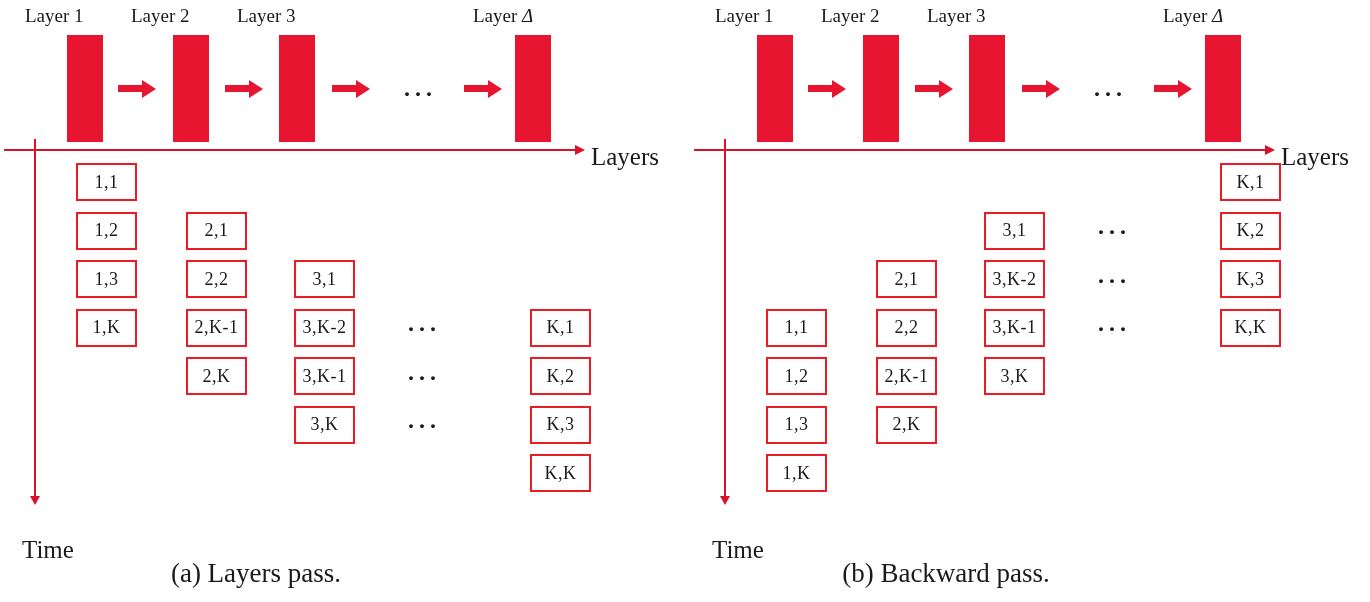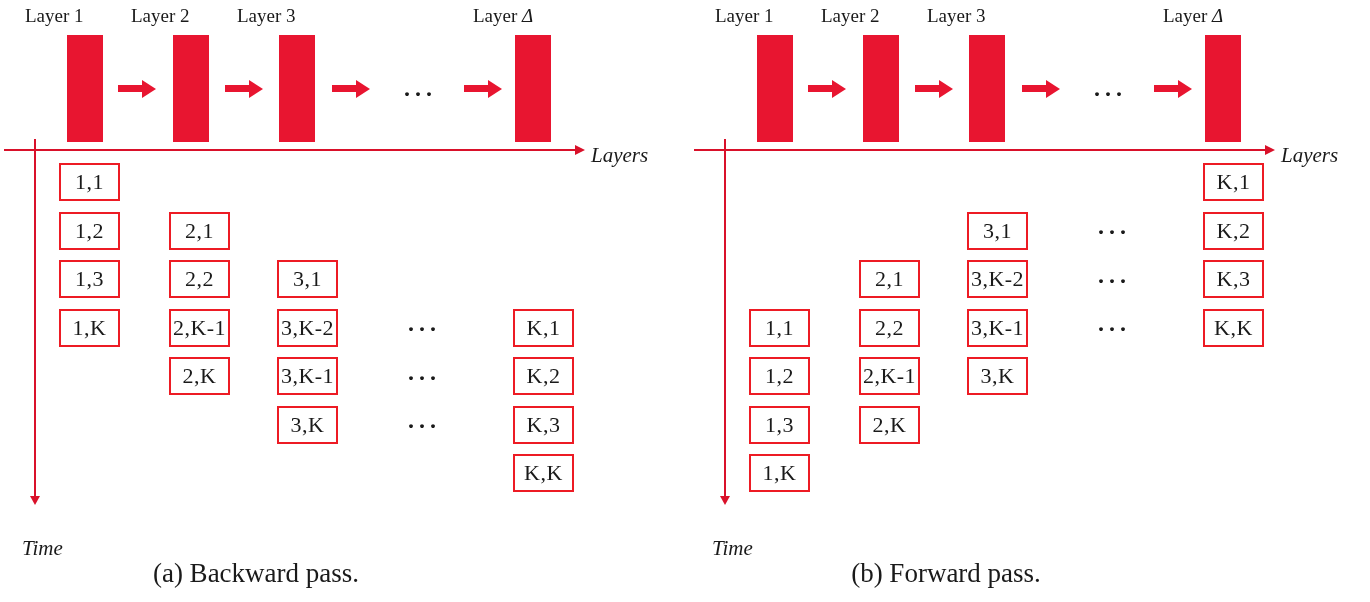--- a/index.html
+++ b/index.html
@@ -23,45 +23,45 @@
   .axis-h{position:absolute;left:4px;top:149px;width:571px;height:2px;background:var(--line-red,#d9112a);}
   .axis-h::after{content:"";position:absolute;left:100%;top:-4px;
      border-left:10px solid var(--line-red,#d9112a);
      border-top:5px solid transparent;border-bottom:5px solid transparent;}
 
   .axis-v{position:absolute;left:34px;top:139px;width:2px;height:357px;background:var(--line-red,#d9112a);}
   .axis-v::after{content:"";position:absolute;top:100%;left:-4px;
      border-top:9px solid var(--line-red,#d9112a);
      border-left:5px solid transparent;border-right:5px solid transparent;}
 
-  .axis-label{position:absolute;font-size:21px;white-space:nowrap;font-style:italic;}
+  .axis-label{position:absolute;font-size:25px;white-space:nowrap;}
   .axis-label.x{left:591px;top:143px;}
   .axis-label.y{left:22px;top:536px;}
 
   .cell{position:absolute;width:57px;height:34px;border:2.5px solid var(--box-red,#ed1b24);
         background:#fff;display:flex;align-items:center;justify-content:center;
-        font-size:22px;letter-spacing:0.5px;}
+        font-size:18px;letter-spacing:0.5px;margin-left:17px;}
 
   .dots{position:absolute;width:48px;height:39px;display:flex;align-items:center;justify-content:center;
         padding-bottom:9px;box-sizing:border-box;font-weight:bold;font-size:24px;
         letter-spacing:5px;text-indent:5px;color:#1a1a1a;}
 
   .caption{position:absolute;left:0;top:558px;width:512px;text-align:center;font-size:27px;}
 </style>
 </head>
 <body>
 
 <div class="figure">
 
   <figure class="panel a">
     <div class="axis-h"></div>
     <div class="axis-v"></div>
     <span class="axis-label x">Layers</span>
     <span class="axis-label y">Time</span>
-    <figcaption class="caption">(a) Backward pass.</figcaption>
+    <figcaption class="caption">(a) Layers pass.</figcaption>
   <div class="bar" style="left: 67px; top: 35px; width: 36px; height: 107px;"></div>
       <div class="layer-label" style="left: 25px; width: 120px;">Layer 1</div>
       <div class="bar" style="left: 173px; top: 35px; width: 36px; height: 107px;"></div>
       <div class="layer-label" style="left: 131px; width: 120px;">Layer 2</div>
       <div class="bar" style="left: 279px; top: 35px; width: 36px; height: 107px;"></div>
       <div class="layer-label" style="left: 237px; width: 120px;">Layer 3</div>
       <div class="bar" style="left: 515px; top: 35px; width: 36px; height: 107px;"></div>
       <div class="layer-label" style="left: 473px; width: 120px;">Layer&nbsp;<i>Δ</i></div>
       <div class="fat-arrow" style="left: 118px; top: 85px; width: 24px;"></div>
       <div class="fat-arrow" style="left: 225px; top: 85px; width: 24px;"></div>
@@ -87,21 +87,21 @@
       <div class="dots" style="left: 398px; top: 308.5px;">...</div>
       <div class="dots" style="left: 398px; top: 357px;">...</div>
       <div class="dots" style="left: 398px; top: 405.5px;">...</div>
     </figure>
 
   <figure class="panel b">
     <div class="axis-h"></div>
     <div class="axis-v"></div>
     <span class="axis-label x">Layers</span>
     <span class="axis-label y">Time</span>
-    <figcaption class="caption">(b) Forward pass.</figcaption>
+    <figcaption class="caption">(b) Backward pass.</figcaption>
   <div class="bar" style="left: 67px; top: 35px; width: 36px; height: 107px;"></div>
       <div class="layer-label" style="left: 25px; width: 120px;">Layer 1</div>
       <div class="bar" style="left: 173px; top: 35px; width: 36px; height: 107px;"></div>
       <div class="layer-label" style="left: 131px; width: 120px;">Layer 2</div>
       <div class="bar" style="left: 279px; top: 35px; width: 36px; height: 107px;"></div>
       <div class="layer-label" style="left: 237px; width: 120px;">Layer 3</div>
       <div class="bar" style="left: 515px; top: 35px; width: 36px; height: 107px;"></div>
       <div class="layer-label" style="left: 473px; width: 120px;">Layer&nbsp;<i>Δ</i></div>
       <div class="fat-arrow" style="left: 118px; top: 85px; width: 24px;"></div>
       <div class="fat-arrow" style="left: 225px; top: 85px; width: 24px;"></div>

